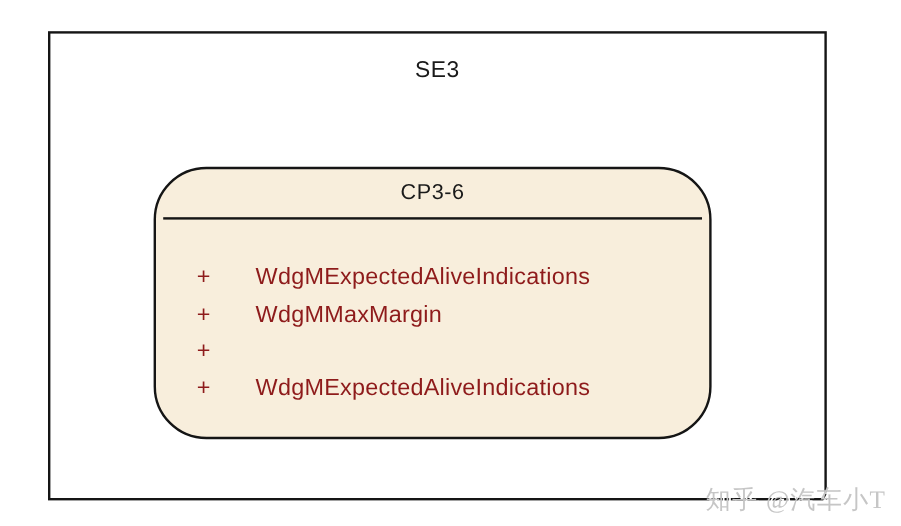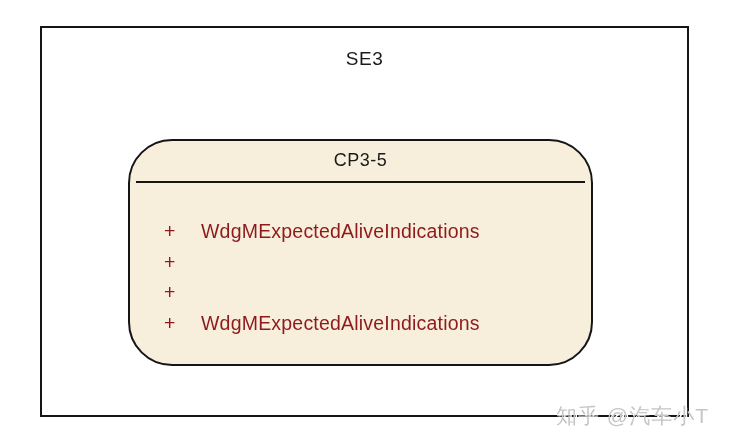--- a/index.html
+++ b/index.html
@@ -67,55 +67,57 @@
     font-size: 19.5px;
     color: #8e1b1b;
     white-space: nowrap;
   }
   .param-plus {
     width: 24px;
     flex: 0 0 24px;
     text-align: left;
   }
   .param-label {
-    margin-left: 13px;
+    margin-left: 25px;
     letter-spacing: 0.2px;
   }
   
   .watermark {
     position: absolute;
-    left: 544px; top: 390px;
+    left: 576px; top: 390px;
     font-size: 21px;
     color: #c6c6c6;
     text-shadow: 2px 2px 0 #ffffff;
     white-space: nowrap;
     z-index: 5;
     letter-spacing: 1px;
+    font-family: Liberation Serif, serif;
   }
 </style>
 </head>
 <body>
 
 <div class="canvas">
 
   <div class="outer-box">
     <div class="outer-title">SE3</div>
 
     <div class="inner-box">
       <div class="inner-header">
-        <span class="inner-title">CP3-5</span>
+        <span class="inner-title">CP3-6</span>
       </div>
 
       <ul class="param-list">
         <li class="param-item">
           <span class="param-plus">+</span>
           <span class="param-label">WdgMExpectedAliveIndications</span>
         </li>
         <li class="param-item">
           <span class="param-plus">+</span>
+          <span class="param-label">WdgMMaxMargin</span>
         </li>
         <li class="param-item">
           <span class="param-plus">+</span>
         </li>
         <li class="param-item">
           <span class="param-plus">+</span>
           <span class="param-label">WdgMExpectedAliveIndications</span>
         </li>
       </ul>
     </div>

